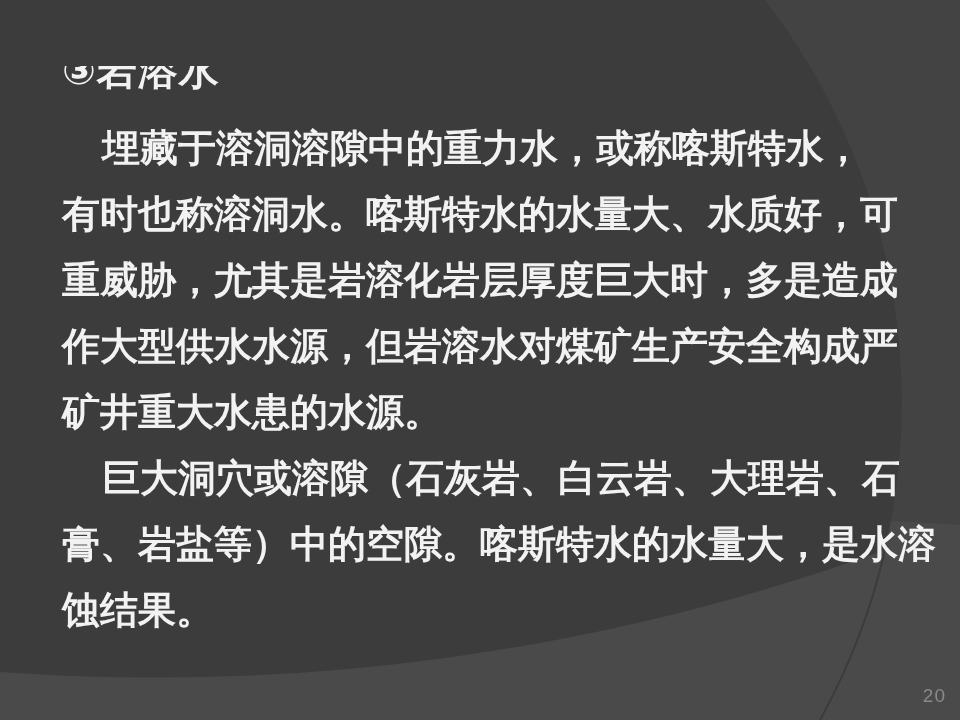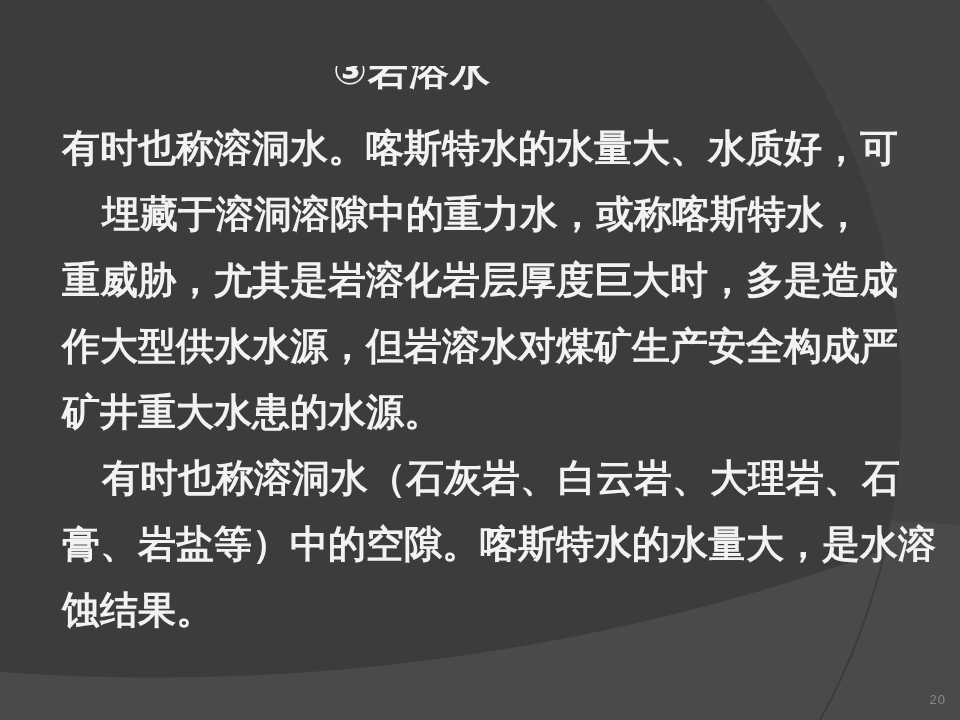--- a/index.html
+++ b/index.html
@@ -19,39 +19,38 @@
     background:var(--bg-light);
   }
   .bg-svg{position:absolute;left:0;top:0;width:960px;height:720px;display:block;}
   .arc-medium{fill:var(--bg-medium);}
   .arc-dark{fill:var(--bg-dark);}
   .arc-line{fill:none;stroke:var(--arc-line);stroke-width:2;opacity:.85;}
 
   .title-clip{
     position:absolute;left:62px;top:66px;height:26px;width:700px;
     overflow:hidden;
-    text-align:center;
   }
   .title-text{
     font-size:40px;line-height:40px;margin-top:-16px;
     font-weight:bold;color:var(--text-color);
     white-space:nowrap;letter-spacing:1px;
   }
   .body-block{
     position:absolute;left:62px;top:115px;width:850px;
   }
   .line{
     height:66px;line-height:66px;
     font-size:38px;font-weight:bold;color:var(--text-color);
     white-space:nowrap;letter-spacing:0;
   }
   .line.indent{padding-left:40px;}
   .page-number{
     position:absolute;right:14px;bottom:13px;
-    font-size:13px;color:var(--pagenum-color);
+    font-size:19px;color:var(--pagenum-color);
     letter-spacing:1px;
   }
 </style>
 </head>
 <body>
 
 <div class="slide">
 
   <svg class="bg-svg" viewBox="0 0 960 720" xmlns="http://www.w3.org/2000/svg" aria-hidden="true">
 
@@ -60,25 +59,25 @@
     <path class="arc-dark" d="M0,0 H765 A660,660 0 0 1 885,550 A2153,2153 0 0 1 0,672 Z"></path>
 
     <path class="arc-line" d="M885,550 A660,660 0 0 1 820,720"></path>
   </svg>
 
   <div class="title-clip">
     <div class="title-text">③岩溶水</div>
   </div>
 
   <div class="body-block">
+    <div class="line indent">埋藏于溶洞溶隙中的重力水，或称喀斯特水，</div>
     <div class="line">有时也称溶洞水。喀斯特水的水量大、水质好，可</div>
-    <div class="line indent">埋藏于溶洞溶隙中的重力水，或称喀斯特水，</div>
     <div class="line">重威胁，尤其是岩溶化岩层厚度巨大时，多是造成</div>
     <div class="line">作大型供水水源，但岩溶水对煤矿生产安全构成严</div>
     <div class="line">矿井重大水患的水源。</div>
-    <div class="line indent">有时也称溶洞水（石灰岩、白云岩、大理岩、石</div>
+    <div class="line indent">巨大洞穴或溶隙（石灰岩、白云岩、大理岩、石</div>
     <div class="line">膏、岩盐等）中的空隙。喀斯特水的水量大，是水溶</div>
     <div class="line">蚀结果。</div>
   </div>
 
   <div class="page-number">20</div>
 
 </div>
 
 </body></html>

